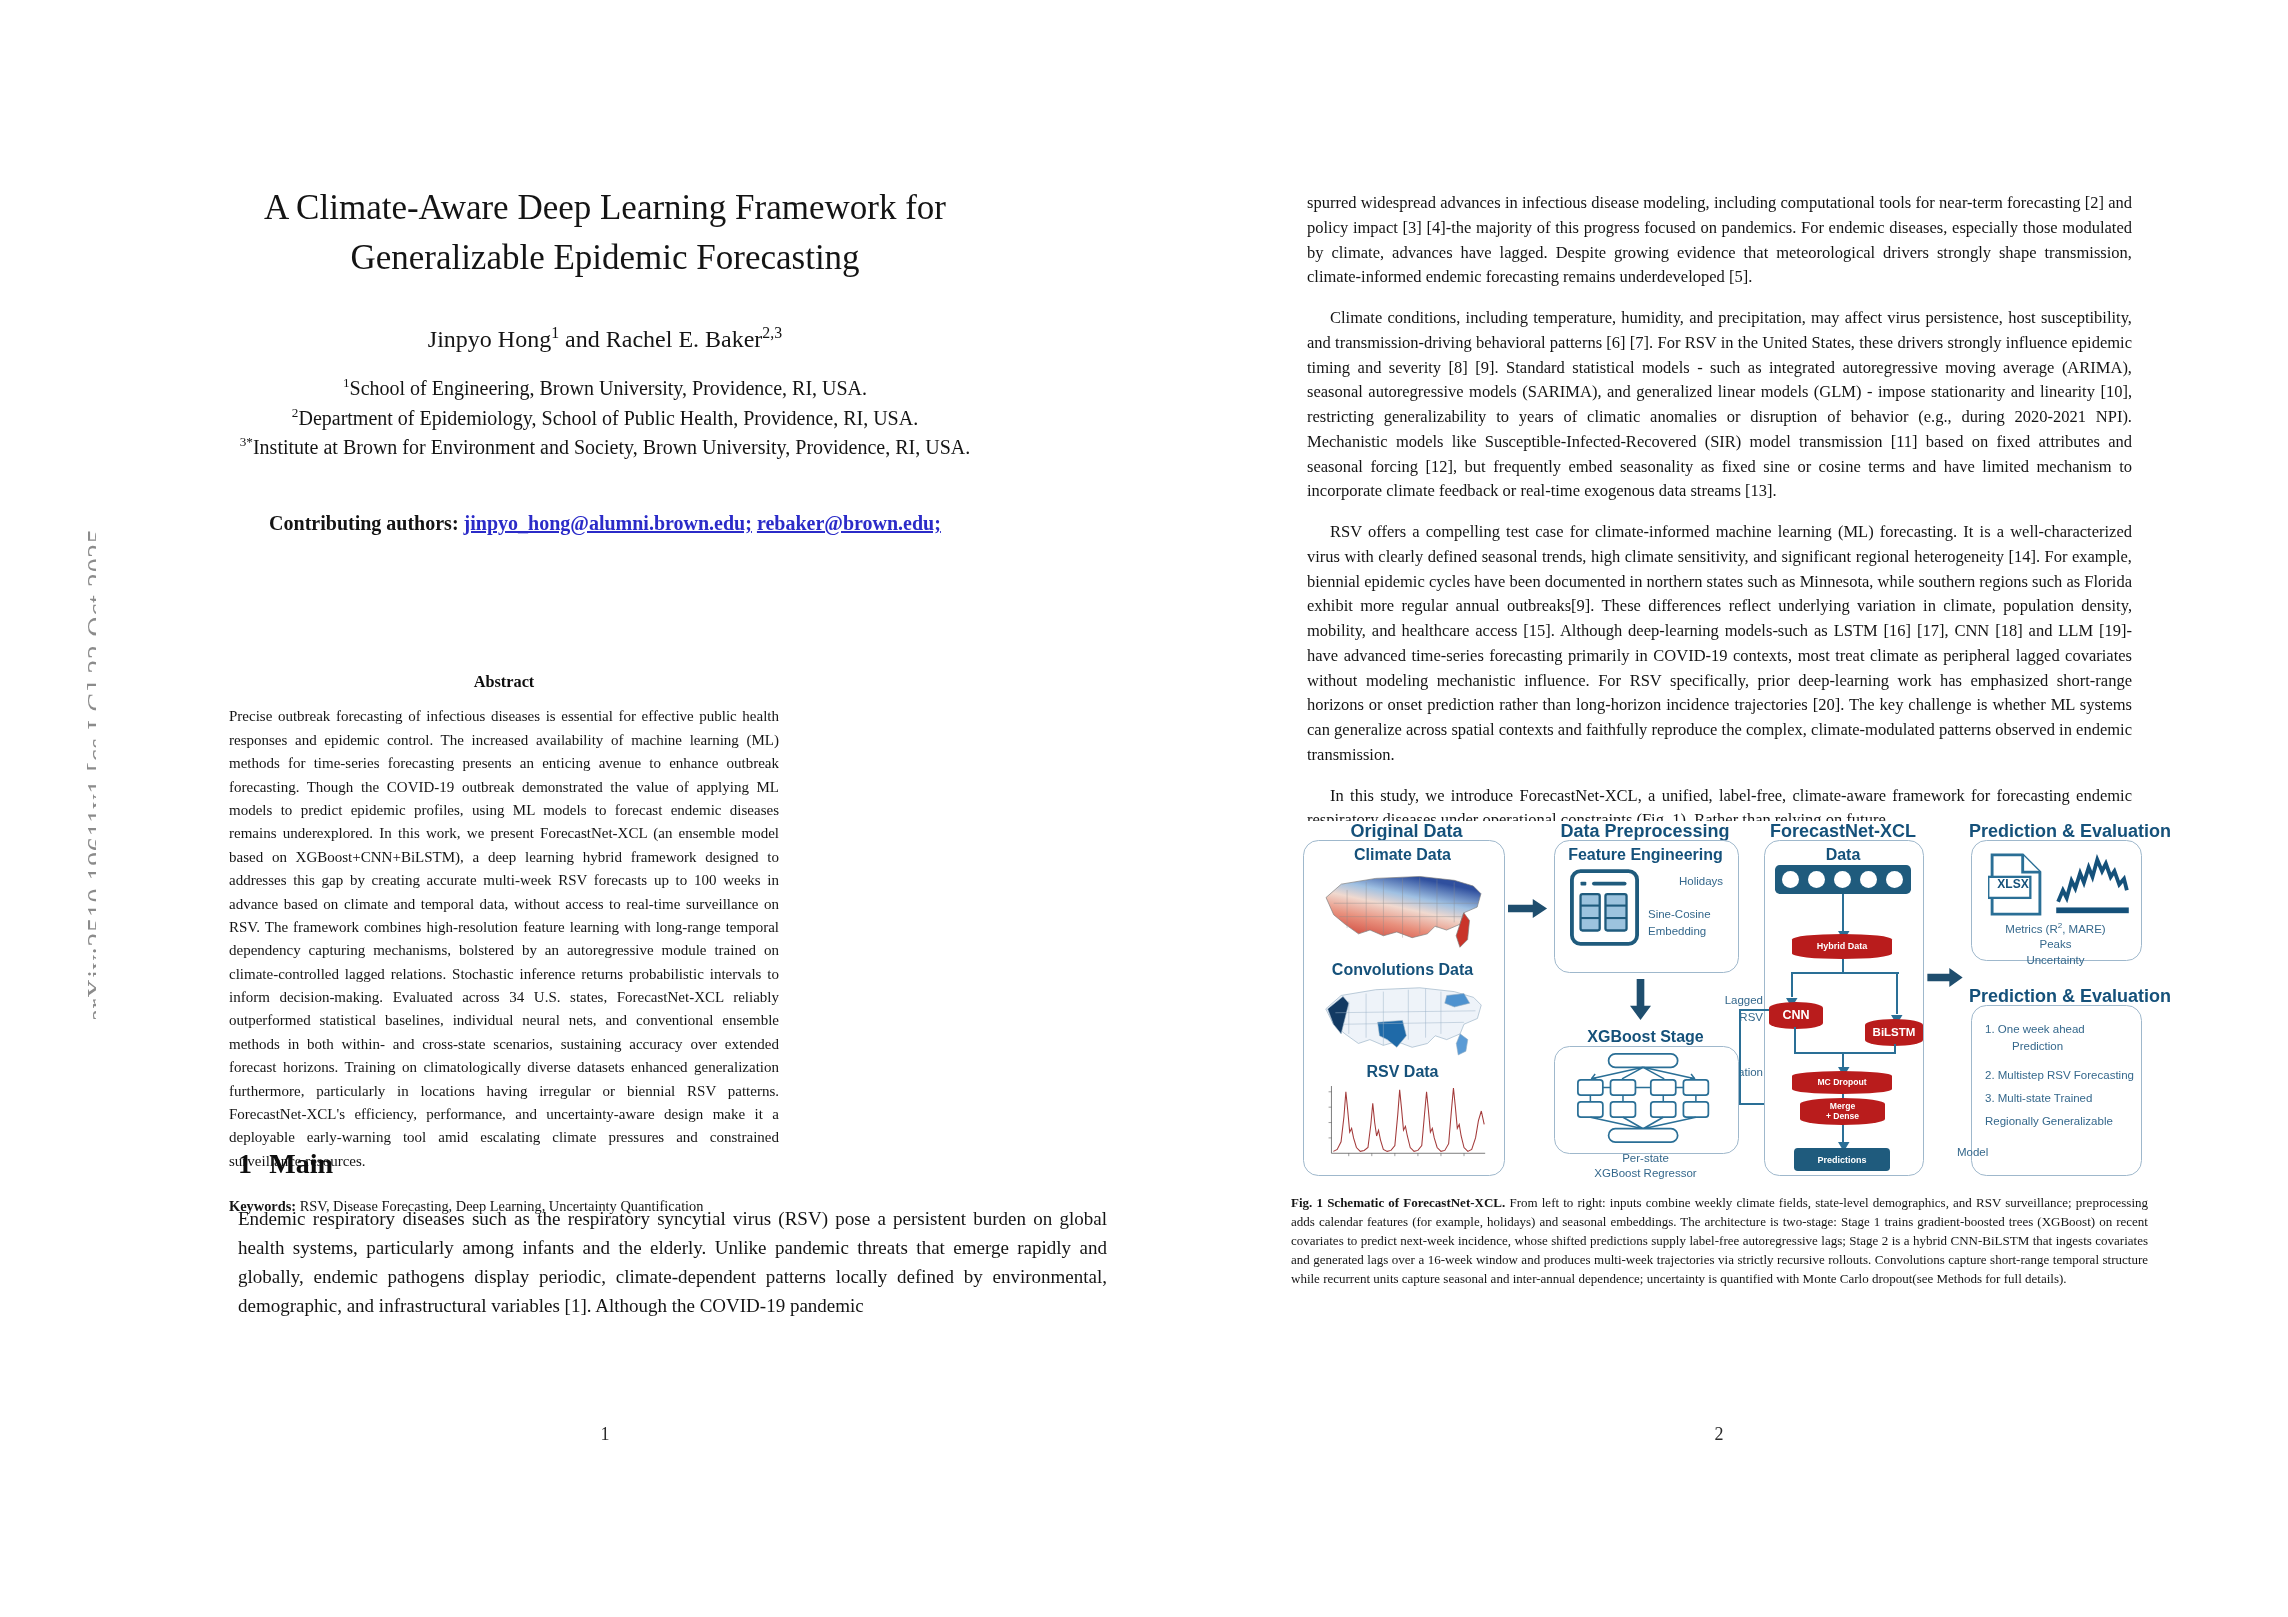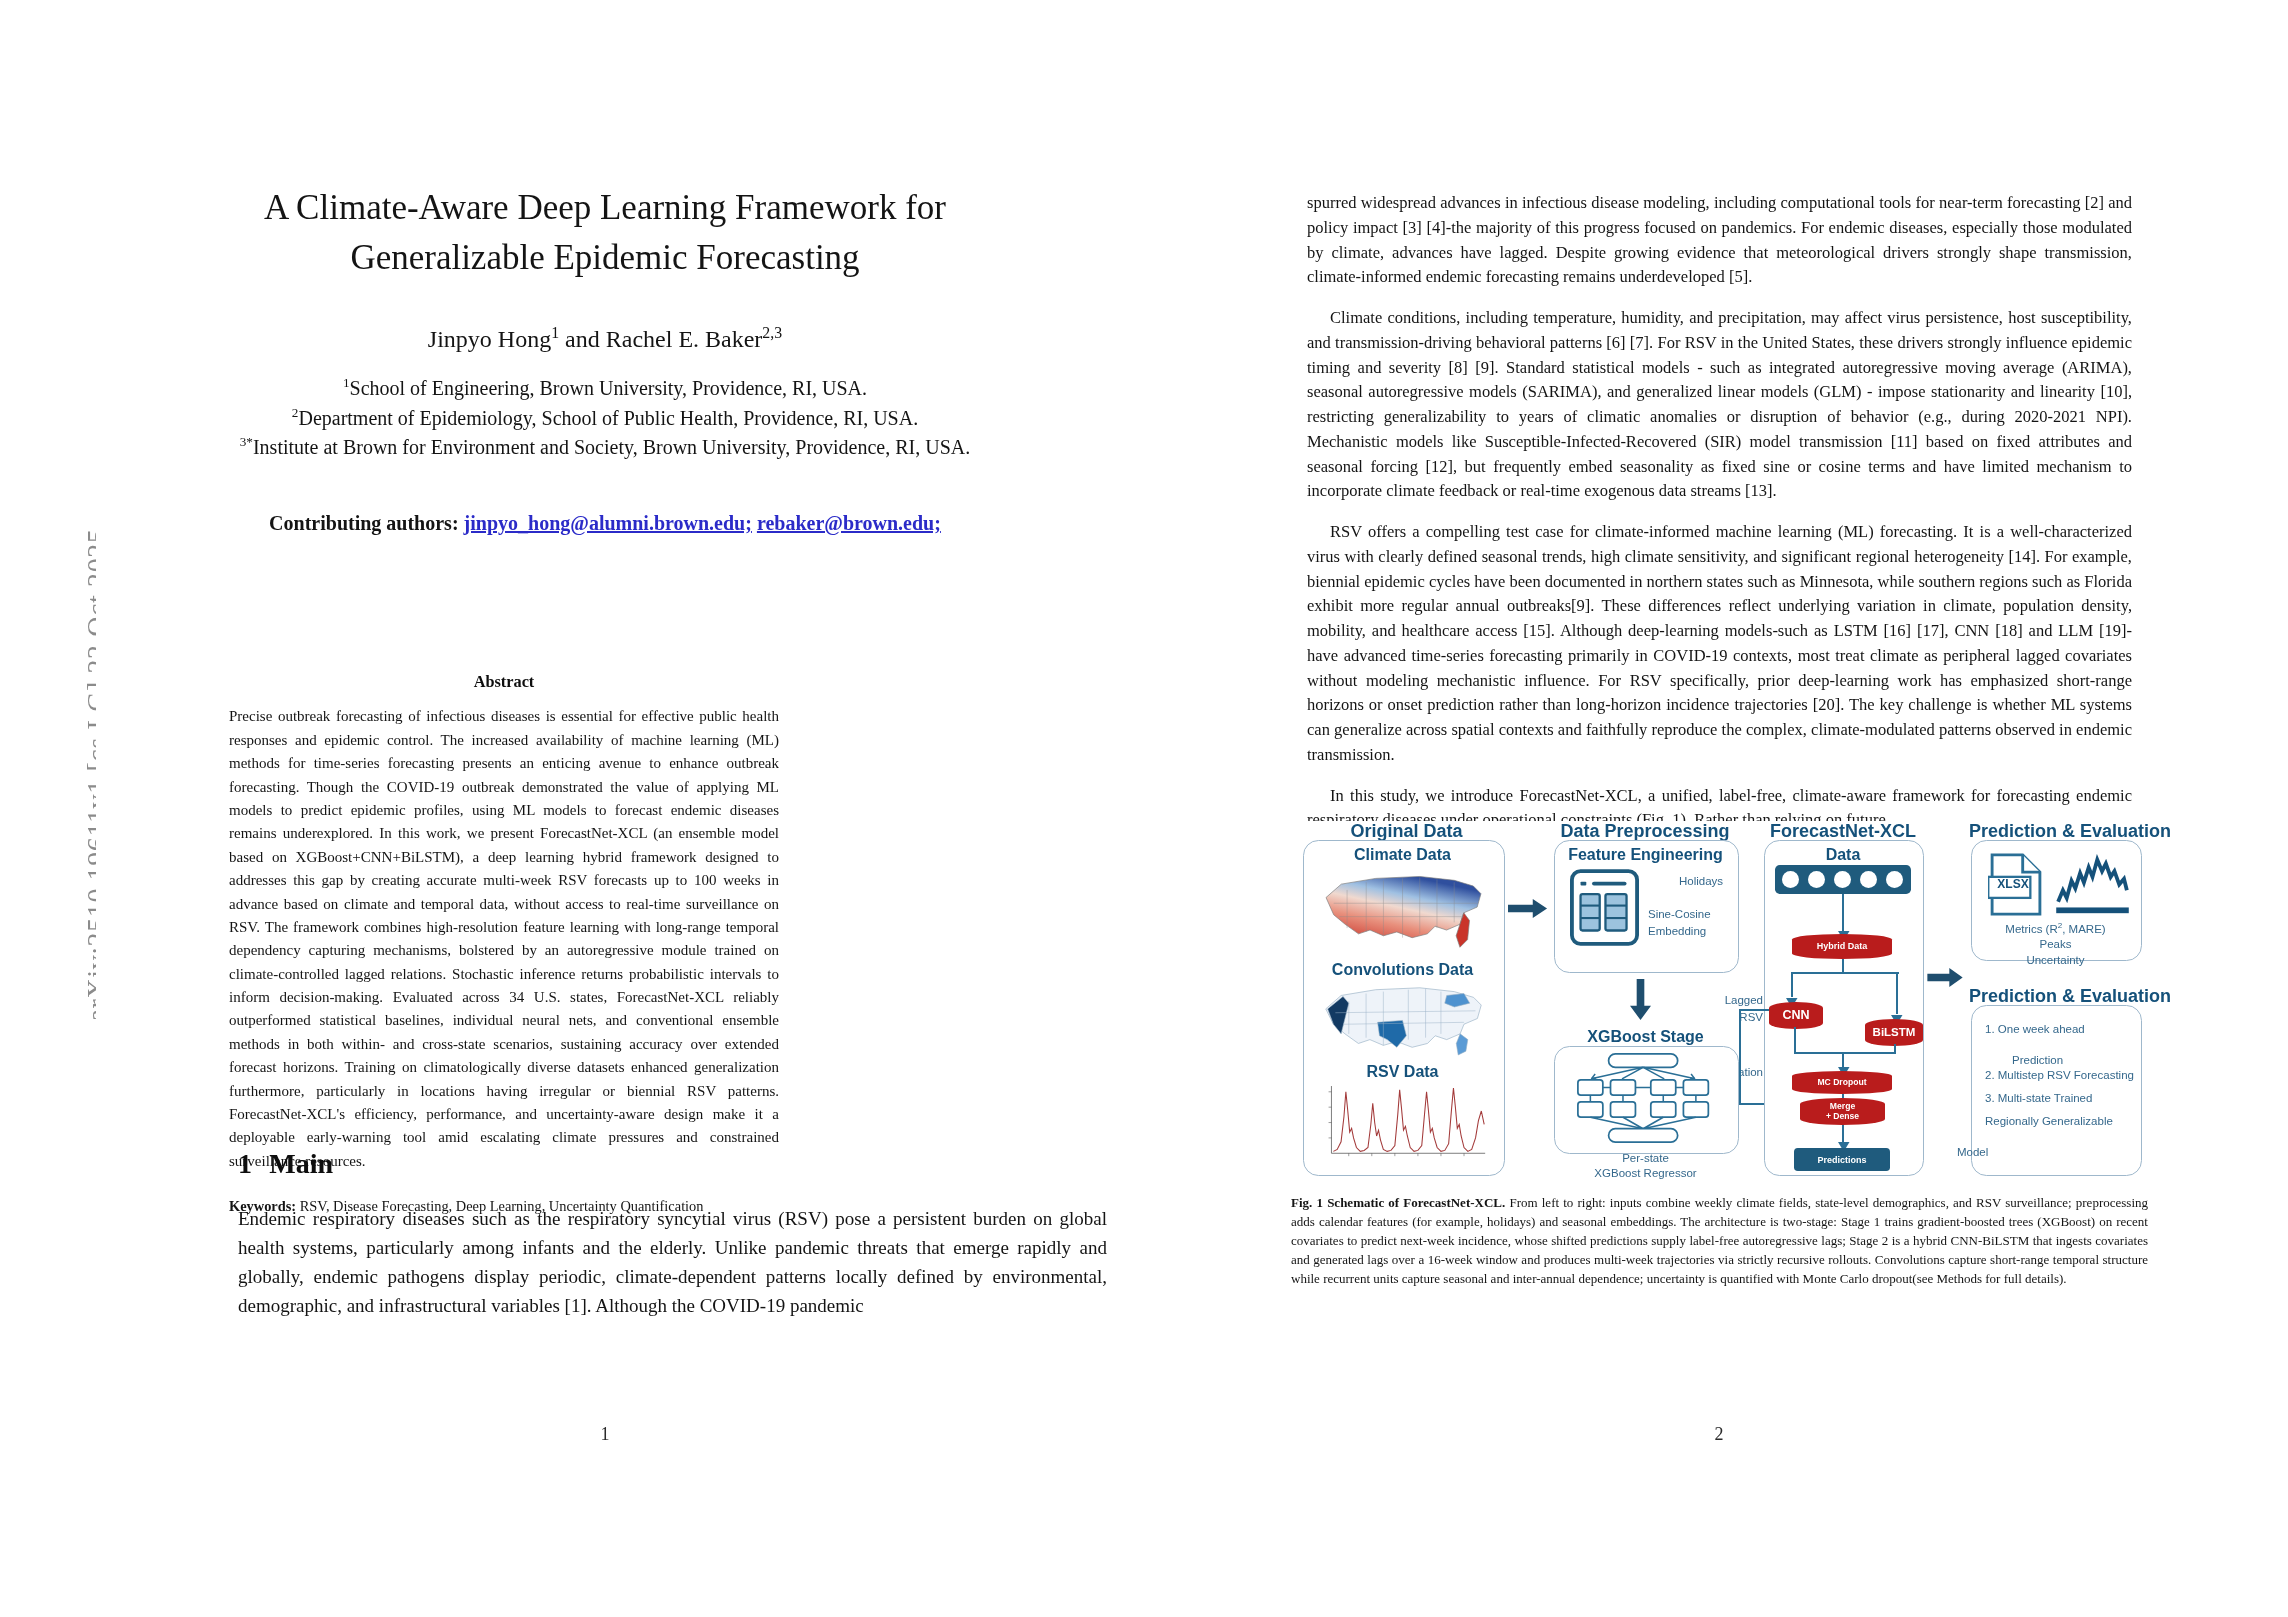--- a/index.html
+++ b/index.html
@@ -556,21 +556,21 @@
       </div>
 
       <div class="fig-text" style="left:680px; top:100px; width:169px; text-align:center;">Metrics (R<sup style="font-size:0.7em;">2</sup>, MARE)</div>
       <div class="fig-text" style="left:680px; top:115px; width:169px; text-align:center;">Peaks</div>
       <div class="fig-text" style="left:680px; top:131px; width:169px; text-align:center;">Uncertainty</div>
 
       <div class="fig-col-title" style="left:678px; top:165px; width:173px;">Prediction &amp; Evaluation</div>
       <div class="fig-box" style="left:680px; top:184px; width:169px; height:169px;"></div>
 
       <div class="fig-text" style="left:694px; top:200px; width:152px;">1. One week ahead</div>
-      <div class="fig-text" style="left:694px; top:231px; width:152px;padding-left:27px;">Prediction</div>
+      <div class="fig-text" style="left:694px; top:217px; width:152px;padding-left:27px;">Prediction</div>
       <div class="fig-text" style="left:694px; top:246px; width:152px;">2. Multistep RSV Forecasting</div>
       <div class="fig-text" style="left:694px; top:269px; width:152px;">3. Multi-state Trained</div>
       <div class="fig-text" style="left:694px; top:292px; width:152px;">Regionally Generalizable</div>
       <div class="fig-text" style="left:666px; top:315px; width:152px;margin-top:8px;">Model</div>
 
     </div>
   </div>
 
   <div id="fig-caption">
     <span id="fig-caption-lead">Fig. 1  Schematic of ForecastNet-XCL.</span><span> From left to right: inputs combine weekly climate fields, state-level demographics, and RSV surveillance; preprocessing adds calendar features (for example, holidays) and seasonal embeddings. The architecture is two-stage: Stage 1 trains gradient-boosted trees (XGBoost) on recent covariates to predict next-week incidence, whose shifted predictions supply label-free autoregressive lags; Stage 2 is a hybrid CNN-BiLSTM that ingests covariates and generated lags over a 16-week window and produces multi-week trajectories via strictly recursive rollouts. Convolutions capture short-range temporal structure while recurrent units capture seasonal and inter-annual dependence; uncertainty is quantified with Monte Carlo dropout(see Methods for full details).</span>

